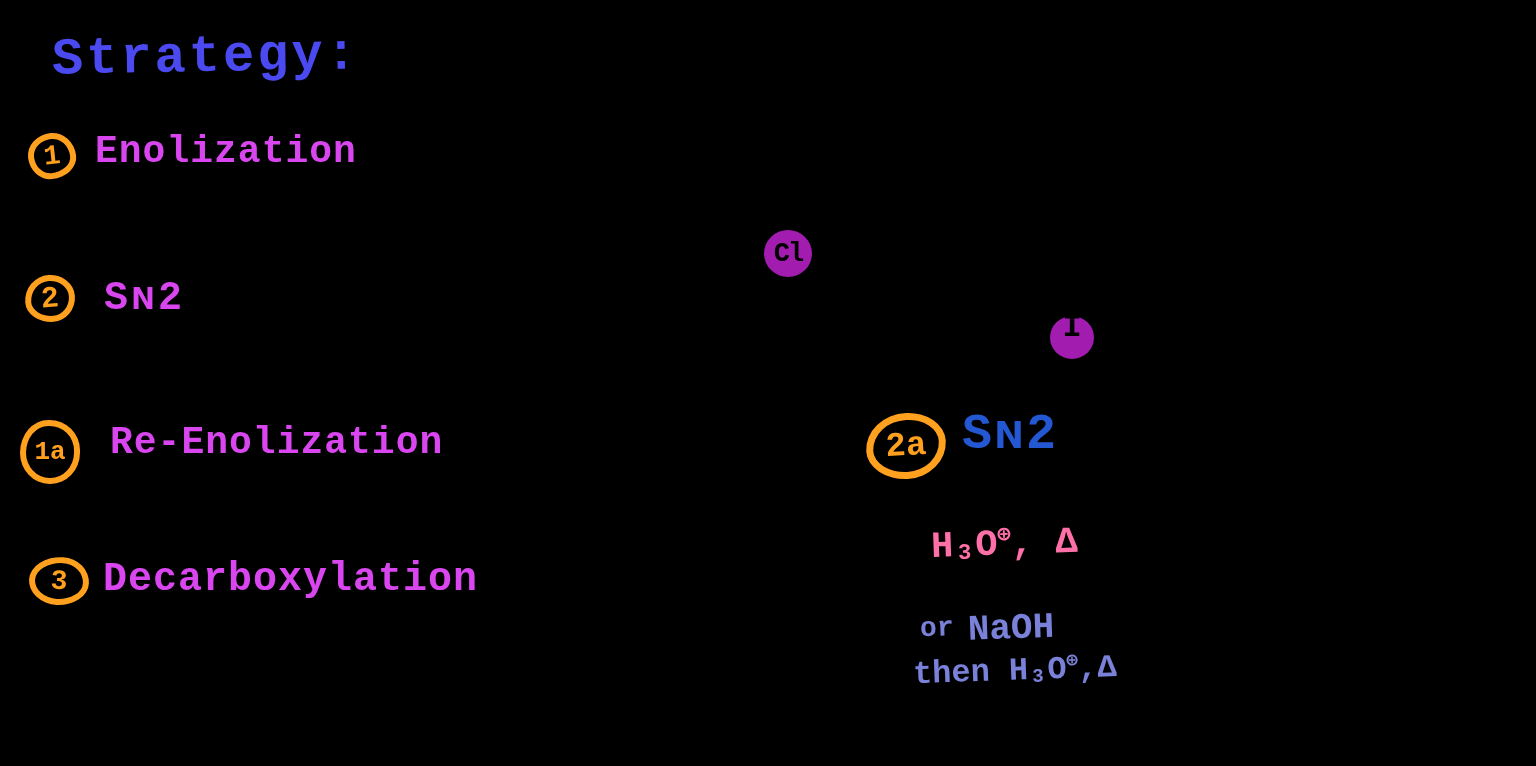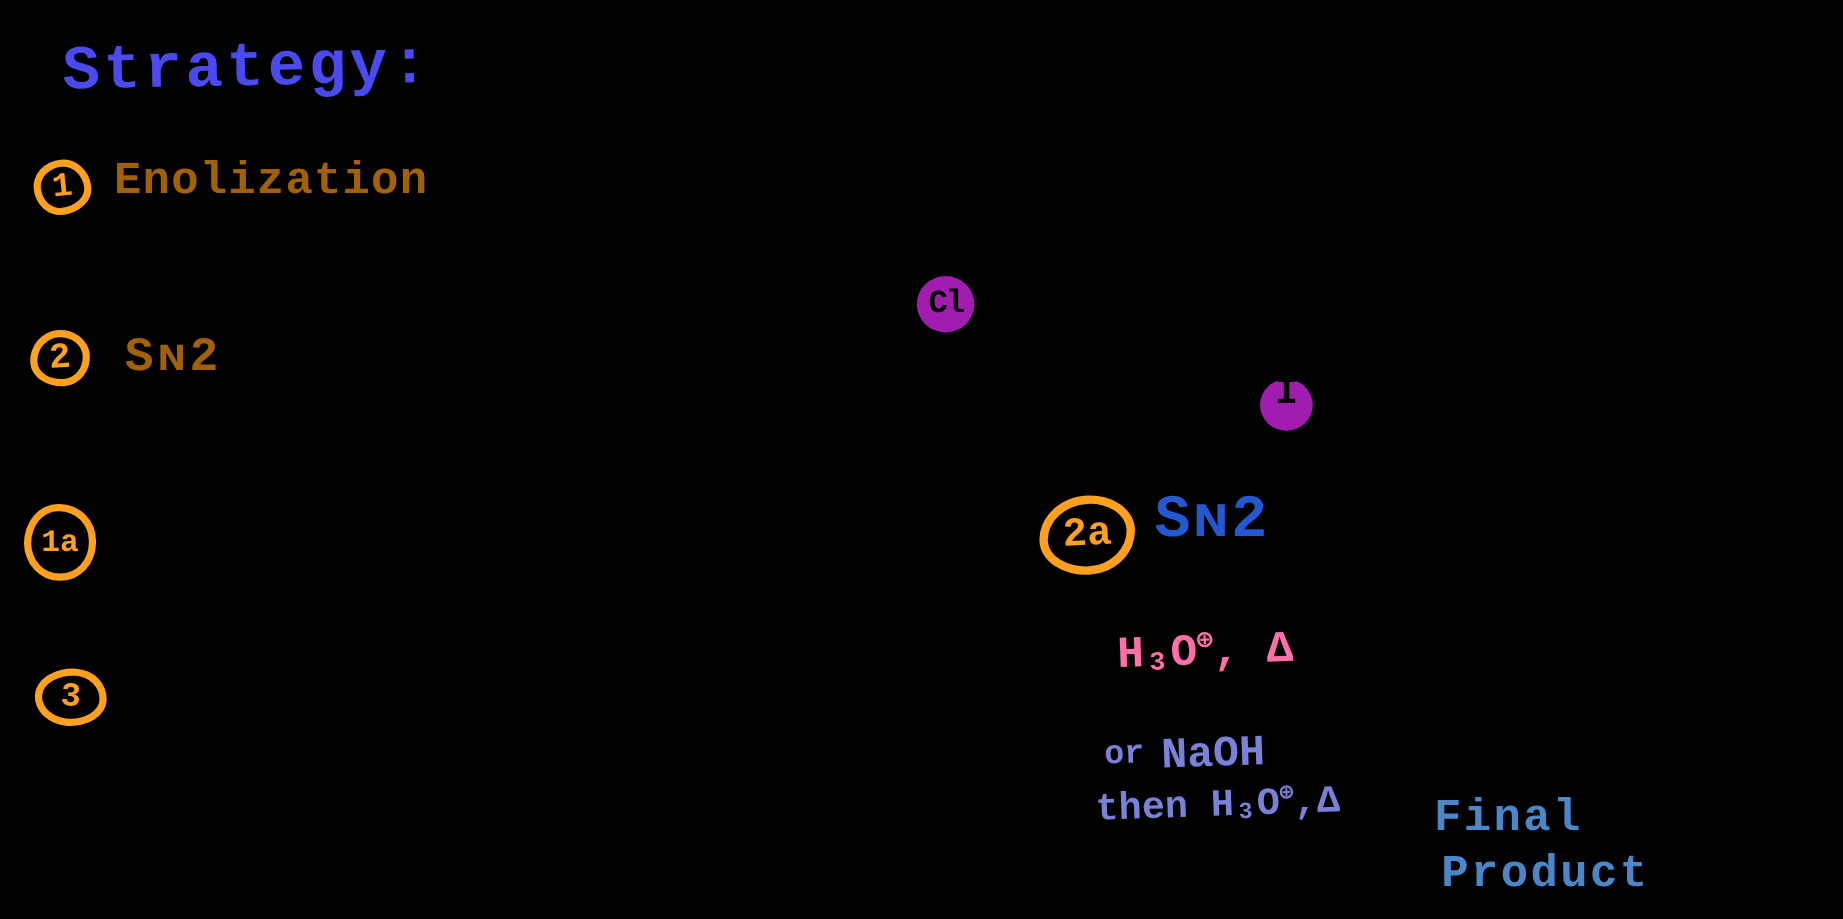--- a/index.html
+++ b/index.html
@@ -49,21 +49,21 @@
   .ring-3  { left: 29px;  top: 557px; width: 60px; height: 48px; font-size: 28px;
              border-radius: 55% 45% 52% 48% / 50% 52% 48% 50%; transform: rotate(3deg); }
   .ring-2a { left: 866px; top: 413px; width: 80px; height: 66px; font-size: 34px;
              border-width: 7px;
              border-radius: 52% 48% 50% 50% / 55% 45% 55% 45%; transform: rotate(-3deg); }
 
   
   .step-label {
     position: absolute;
     font-weight: bold;
-    color: #a16207;
+    color: #d946ef;
     letter-spacing: 1px;
     white-space: nowrap;
   }
   .label-1  { left: 95px;  top: 130px; font-size: 38px; }
   .label-2  { left: 104px; top: 276px; font-size: 40px; letter-spacing: 3px; }
   .label-1a { left: 110px; top: 421px; font-size: 38px; }
   .label-3  { left: 103px; top: 557px; font-size: 40px; }
   .label-2a {
     position: absolute;
     left: 962px; top: 406px;
@@ -159,24 +159,26 @@
   <div class="step-label label-1">Enolization</div>
 
   <div class="ring ring-2">
     <span>2</span>
   </div>
   <div class="step-label label-2">Sɴ2</div>
 
   <div class="ring ring-1a">
     <span>1a</span>
   </div>
+  <div class="step-label label-1a">Re-Enolization</div>
 
   <div class="ring ring-3">
     <span>3</span>
   </div>
+  <div class="step-label label-3">Decarboxylation</div>
 
   <div class="green-marker marker-cl">
     <span class="marker-text">Cl</span>
   </div>
   <div class="green-marker marker-i">
     <span class="marker-text">I</span>
   </div>
 
   <div class="ring ring-2a">
     <span>2a</span>
@@ -187,18 +189,14 @@
     <span>H₃O</span><span class="sup">⊕</span><span>, Δ</span>
   </div>
 
   <div class="alt-line alt1">
     <span>or</span><span class="naoh">NaOH</span>
   </div>
   <div class="alt-line alt2">
     <span>then H₃O</span><span class="sup">⊕</span><span>,Δ</span>
   </div>
 
-  <div class="final">
-    <div>Final</div>
-    <div class="final-line2">Product</div>
-  </div>
 
 </div>
 
 </body></html>

